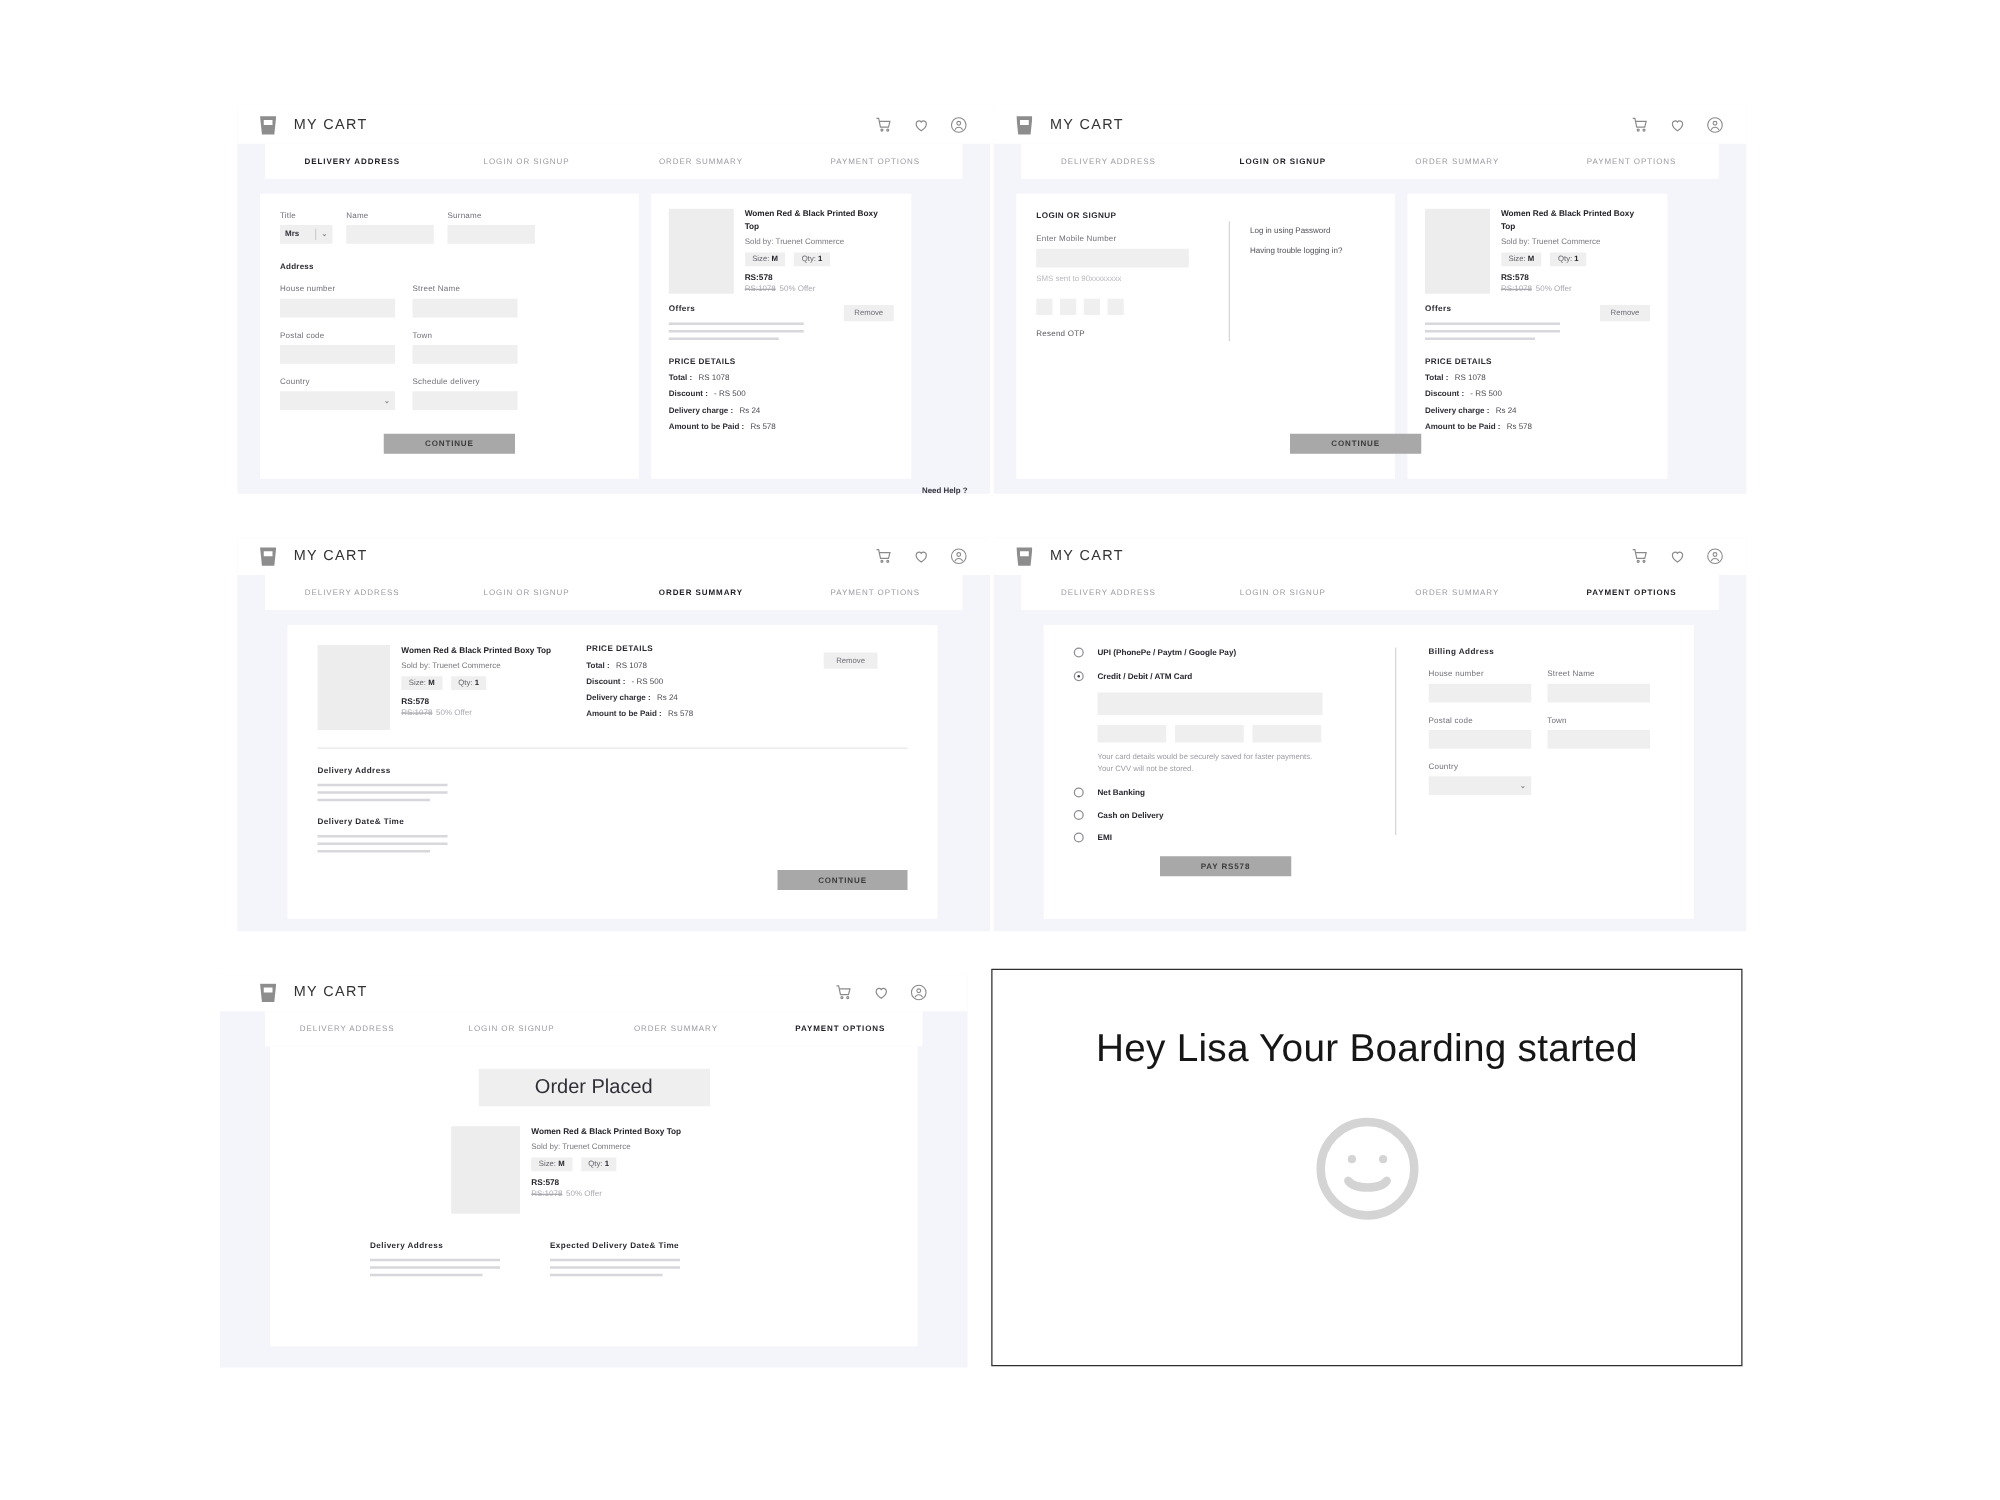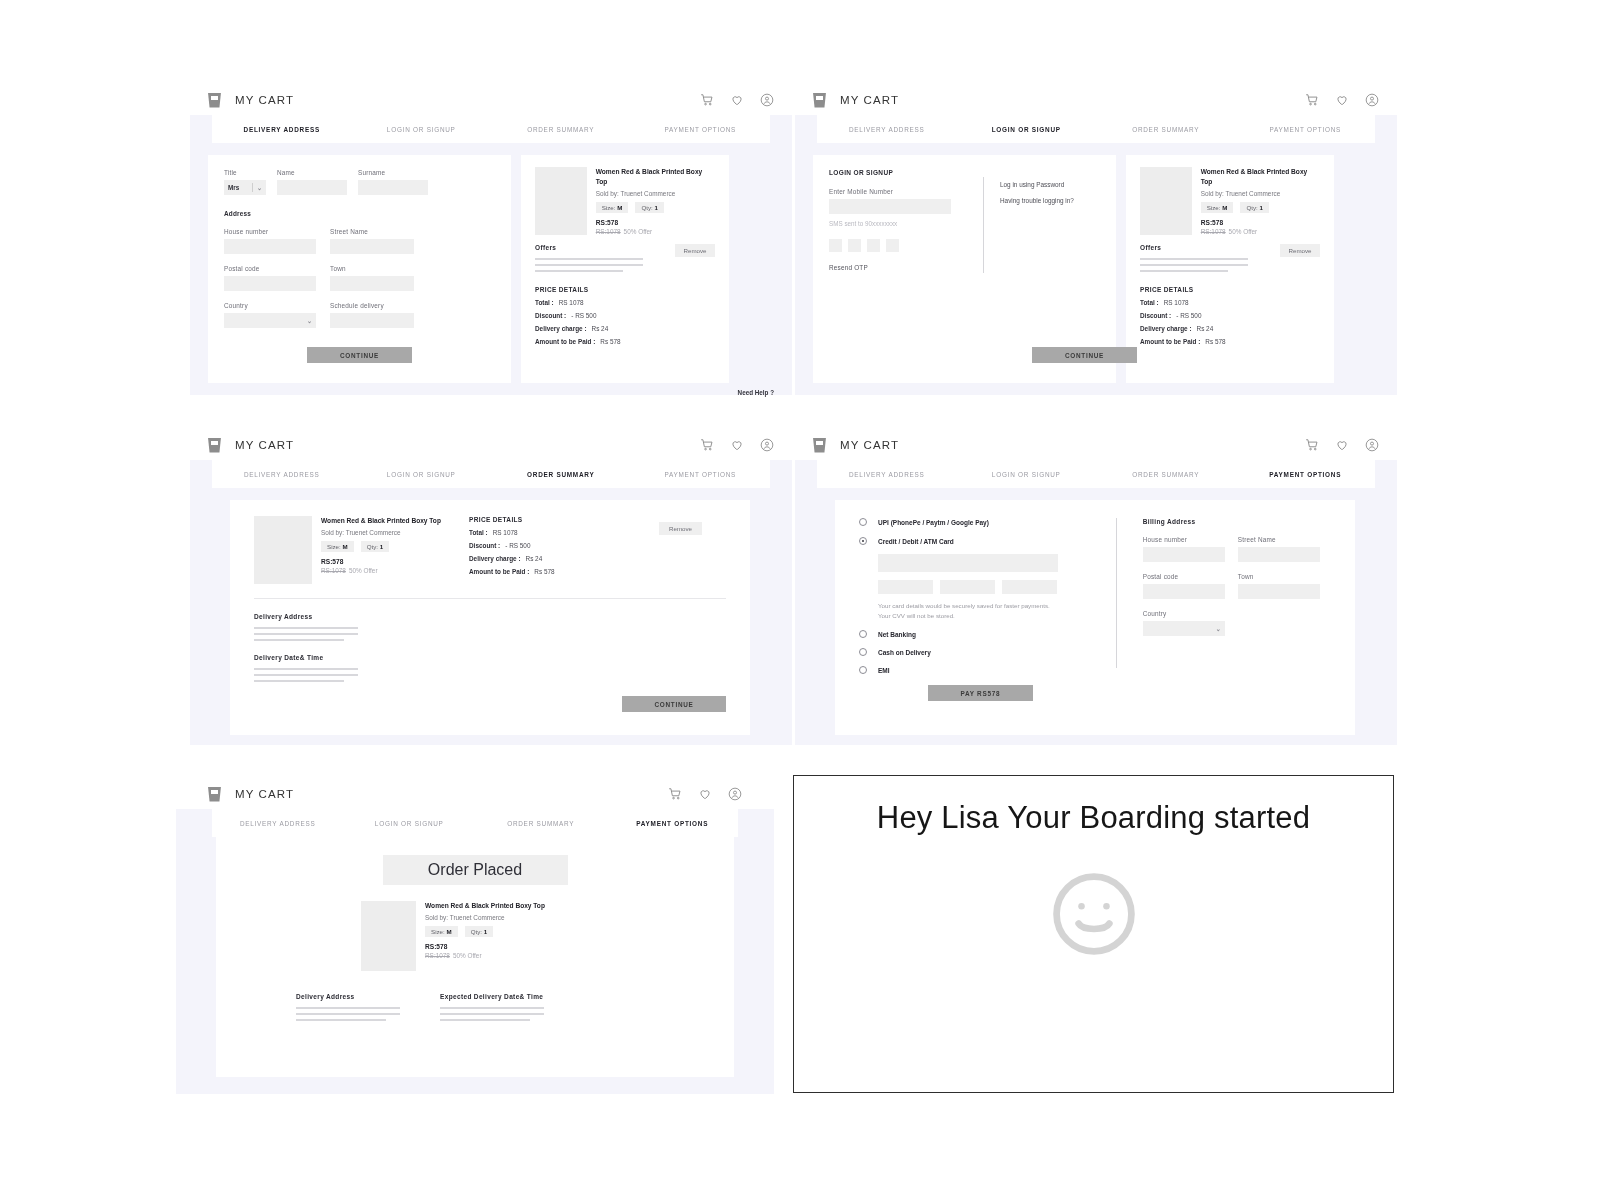--- a/index.html
+++ b/index.html
@@ -563,21 +563,21 @@
             <div class="ghostline" style="width:104px; margin-top:7px;"></div>
             <div class="ghostline" style="width:104px;"></div>
             <div class="ghostline" style="width:90px;"></div>
           </div>
         </div>
       </div>
     </div>
   </div>
 
   <div class="boarding" style="left:793px; top:775px; width:601px; height:318px;">
-    <h1 style="margin-top:24px;">Hey Lisa Your Boarding started</h1>
+    <h1 style="margin-top:45px;">Hey Lisa Your Boarding started</h1>
     <div class="smiley">
       <svg width="96" height="96" viewBox="0 0 100 100" fill="none" stroke="#d4d4d4" stroke-width="7" stroke-linecap="round">
         <circle cx="50" cy="50" r="39"></circle>
         <circle cx="37" cy="42" r="3.4" fill="#d4d4d4" stroke="none"></circle>
         <circle cx="63" cy="42" r="3.4" fill="#d4d4d4" stroke="none"></circle>
         <path d="M34 60c4.5 7.5 27.5 7.5 32 0"></path>
       </svg>
     </div>
   </div>
 

